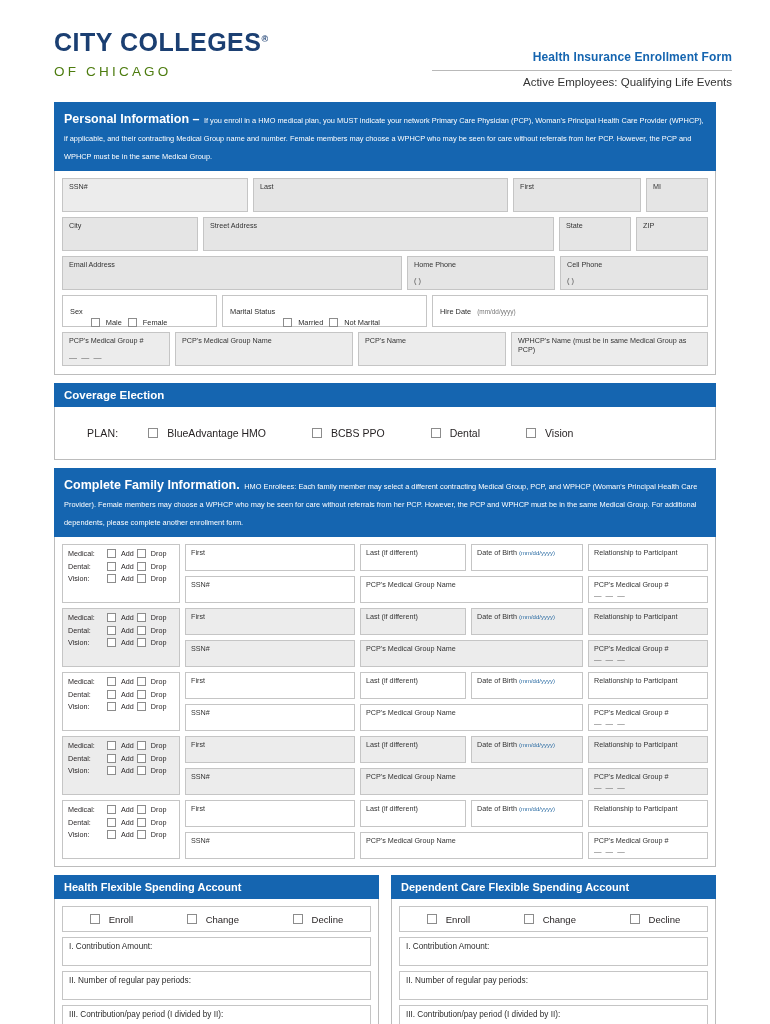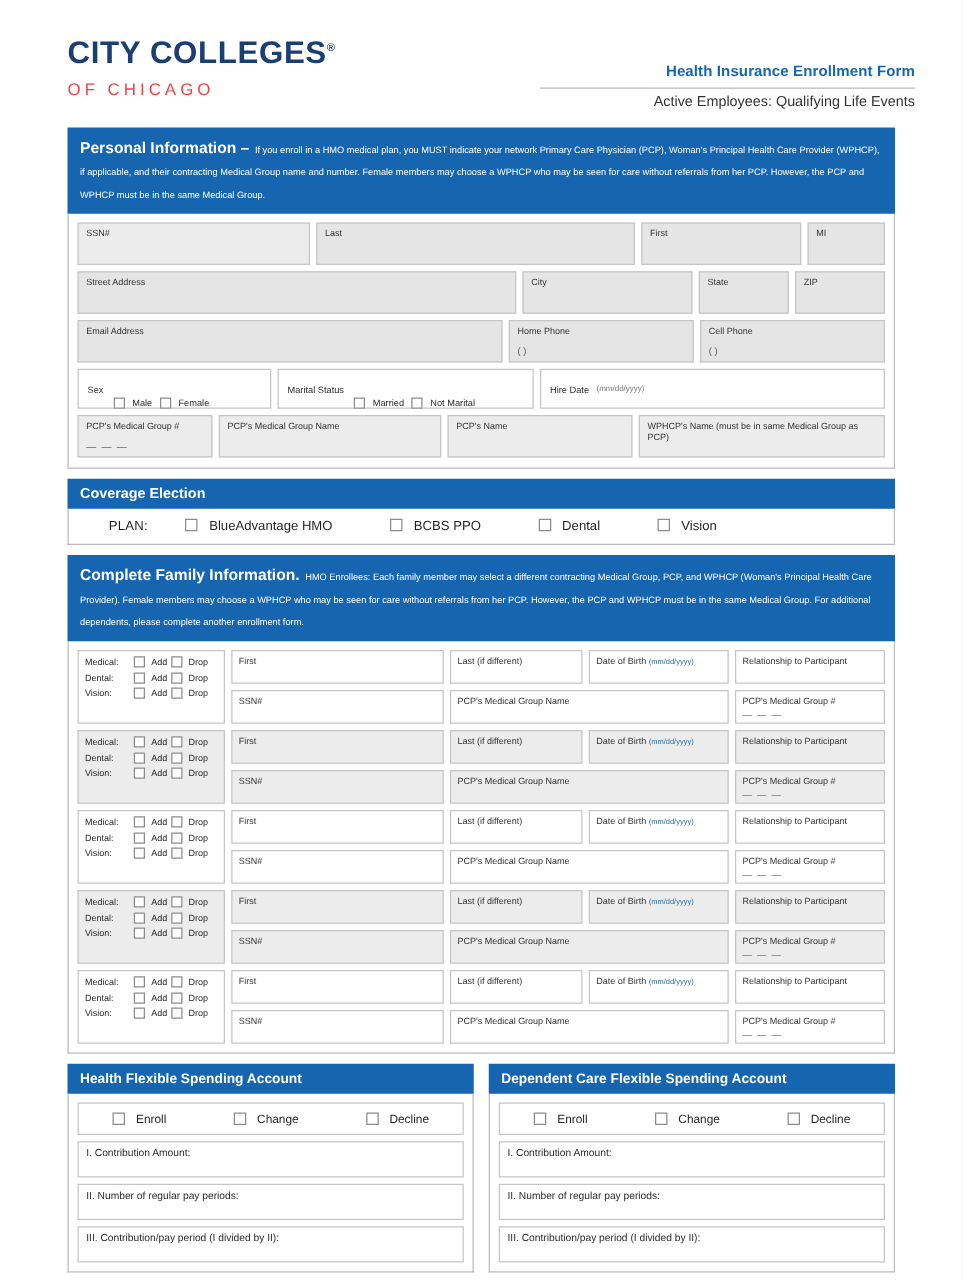--- a/index.html
+++ b/index.html
@@ -32,21 +32,21 @@
     font-weight: bold;
     letter-spacing: 0.5px;
     color: #1b3f72;
     line-height: 1;
     font-family: "Liberation Sans", sans-serif;
   }
   .logo-main sup { font-size: 9px; vertical-align: super; }
   .logo-sub {
     font-size: 13.5px;
     letter-spacing: 3.2px;
-    color: #ef4444;
+    color: #4d7c0f;
     margin-top: 9px;
     font-weight: normal;
   }
   .title-block {
     margin-left: auto;
     text-align: right;
     padding-top: 26px;
     padding-right: 10px;
   }
   .title-main {
@@ -140,27 +140,27 @@
     gap: 6px;
     color: #2b2b2b;
   }
   .inline-cell .grp { display: flex; align-items: center; gap: 3px; margin-top: 23px; }
   .inline-cell .nm { margin-right: 2px; }
 
   
   .cov-box {
     border: 1px solid #bcbcbc;
     border-top: none;
-    padding: 8px 10px;
+    padding: 20px 10px;
     display: flex;
     align-items: center;
     font-size: 10.5px;
   }
   .cov-box .plan { font-weight: normal; margin: 0 30px 0 22px; letter-spacing: .2px;}
-  .cov-opt { display: flex; gap: 6px; margin-right: 46px; font-size: 10.5px;}
+  .cov-opt { display: flex; align-items: center; gap: 6px; margin-right: 46px; font-size: 10.5px;}
   .cov-opt .cb { width: 10px; height: 10px; }
 
   
   .fam-wrap { border: 1px solid #bcbcbc; border-top: none; padding: 7px; }
   .fam-row { display: flex; gap: 5px; margin-bottom: 5px; }
   .fam-left {
     width: 118px;
     border: 1px solid #c5c5c5;
     padding: 4px 5px;
     font-size: 7.2px;
@@ -248,25 +248,25 @@
           </div>
         <div class="cell" style="flex:0 0 128px">
             <span class="lbl">First</span>
           </div>
         <div class="cell" style="flex:0 0 62px">
             <span class="lbl">MI</span>
           </div>
       </div>
 
       <div class="row">
+        <div class="cell" style="flex:0 0 136px">
+            <span class="lbl">City</span>
+          </div>
         <div class="cell" style="flex:1 1 auto">
             <span class="lbl">Street Address</span>
-          </div>
-        <div class="cell" style="flex:0 0 136px">
-            <span class="lbl">City</span>
           </div>
         <div class="cell" style="flex:0 0 72px">
             <span class="lbl">State</span>
           </div>
         <div class="cell" style="flex:0 0 72px">
             <span class="lbl">ZIP</span>
           </div>
       </div>
 
       <div class="row">

